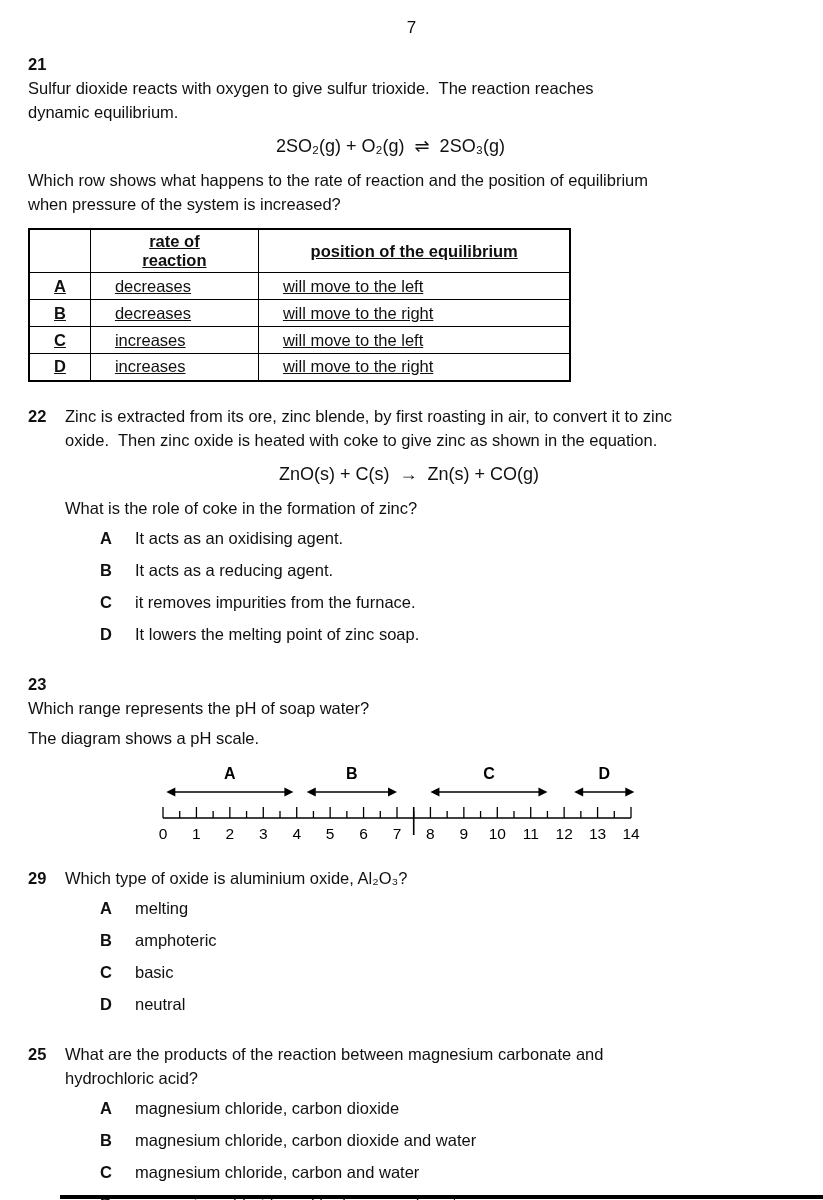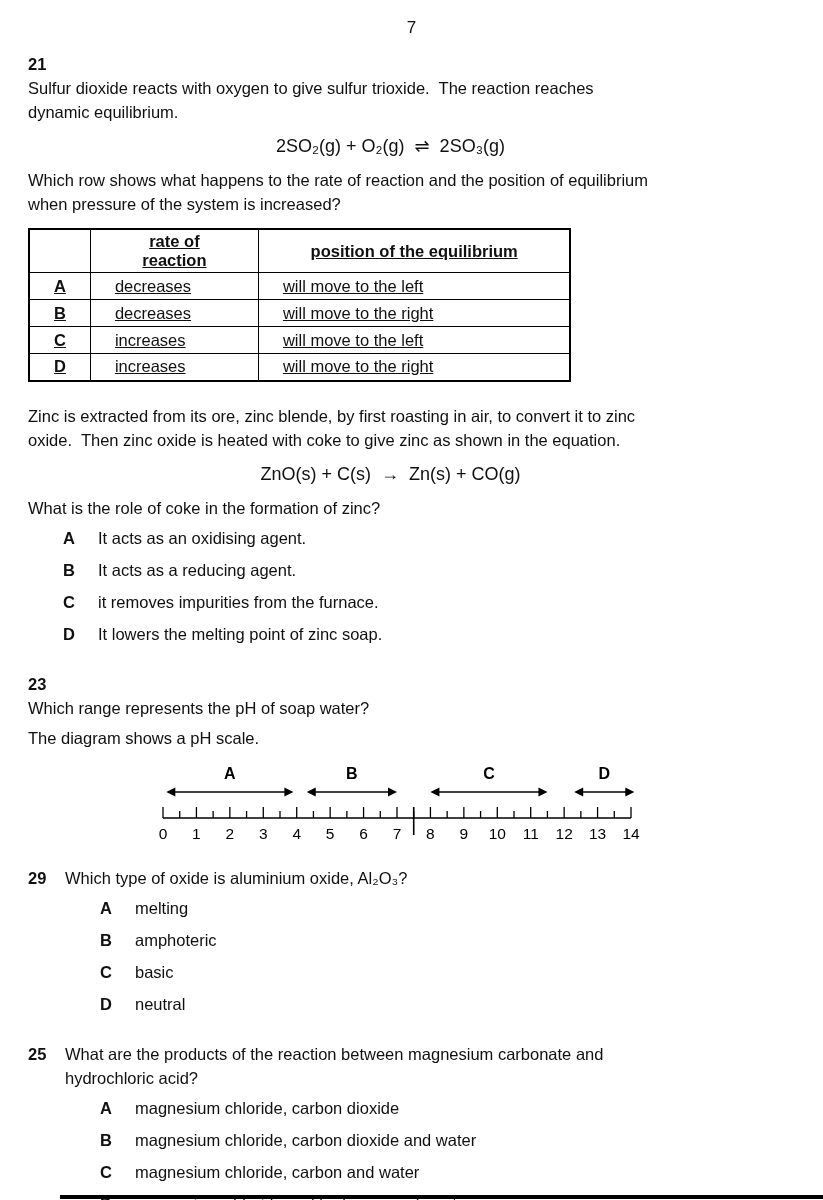--- a/index.html
+++ b/index.html
@@ -130,20 +130,21 @@
             <td class="c-letter">D</td>
             <td class="c-rate">increases</td>
             <td class="c-pos">will move to the right</td>
           </tr>
         </tbody>
       </table>
     </div>
   </section>
 
   <section class="question q22">
+    <div class="qnum">22</div>
     <div class="qbody">
       <p class="qtext">Zinc is extracted from its ore, zinc blende, by first roasting in air, to convert it to zinc
 oxide.  Then zinc oxide is heated with coke to give zinc as shown in the equation.</p>
       <p class="equation">ZnO(s) + C(s)  →  Zn(s) + CO(g)</p>
       <p class="qtext">What is the role of coke in the formation of zinc?</p>
       <div class="options">
         <div class="option">
           <span class="opt-letter">A</span>
           <span class="opt-text">It acts as an oxidising agent.</span>
         </div>

